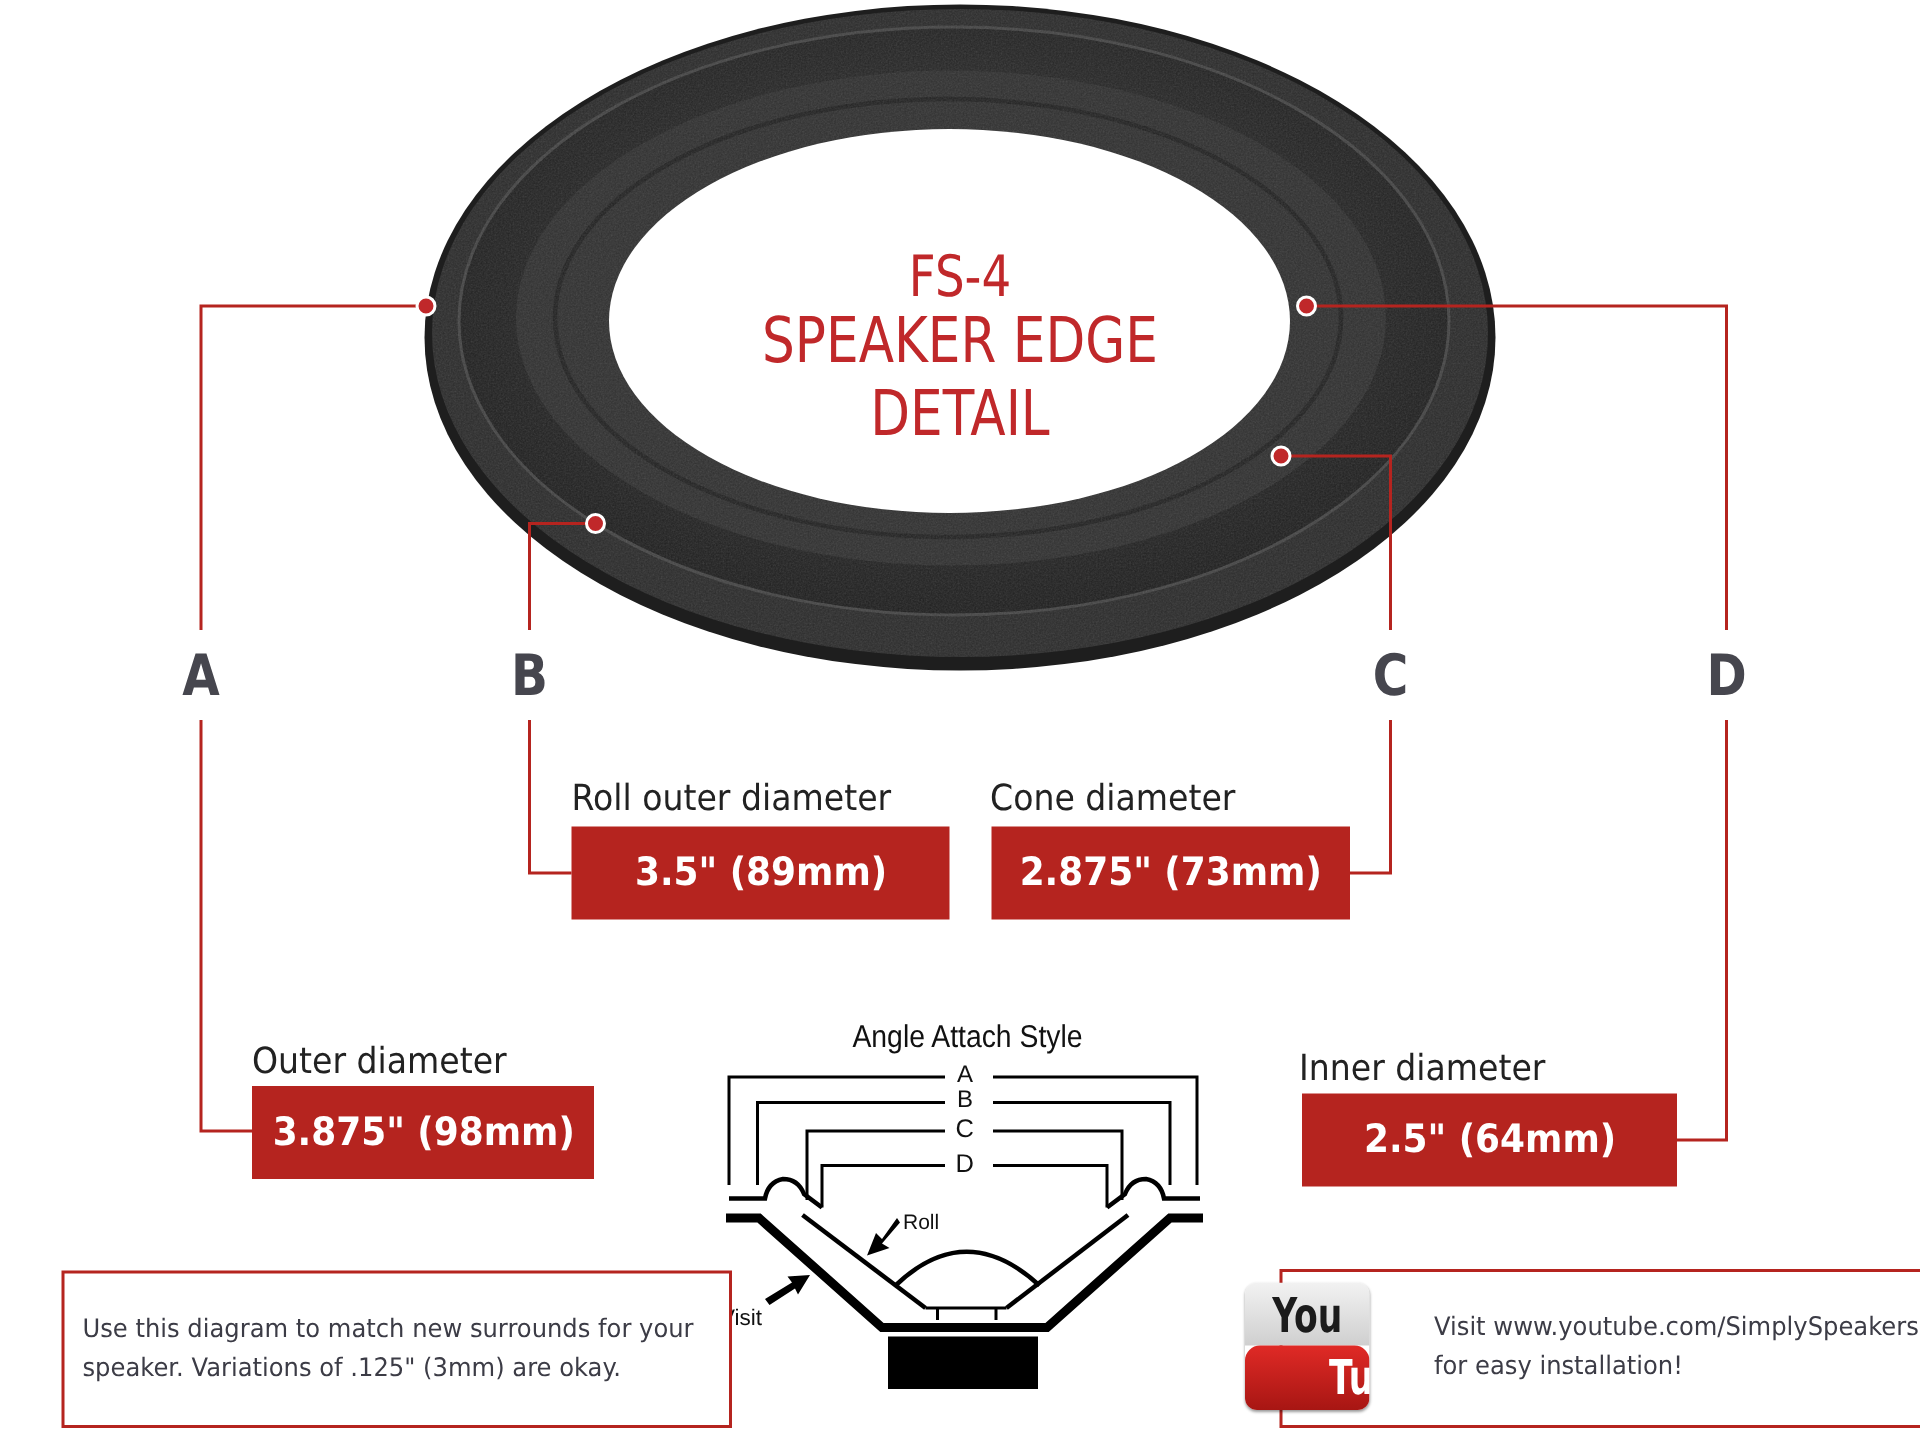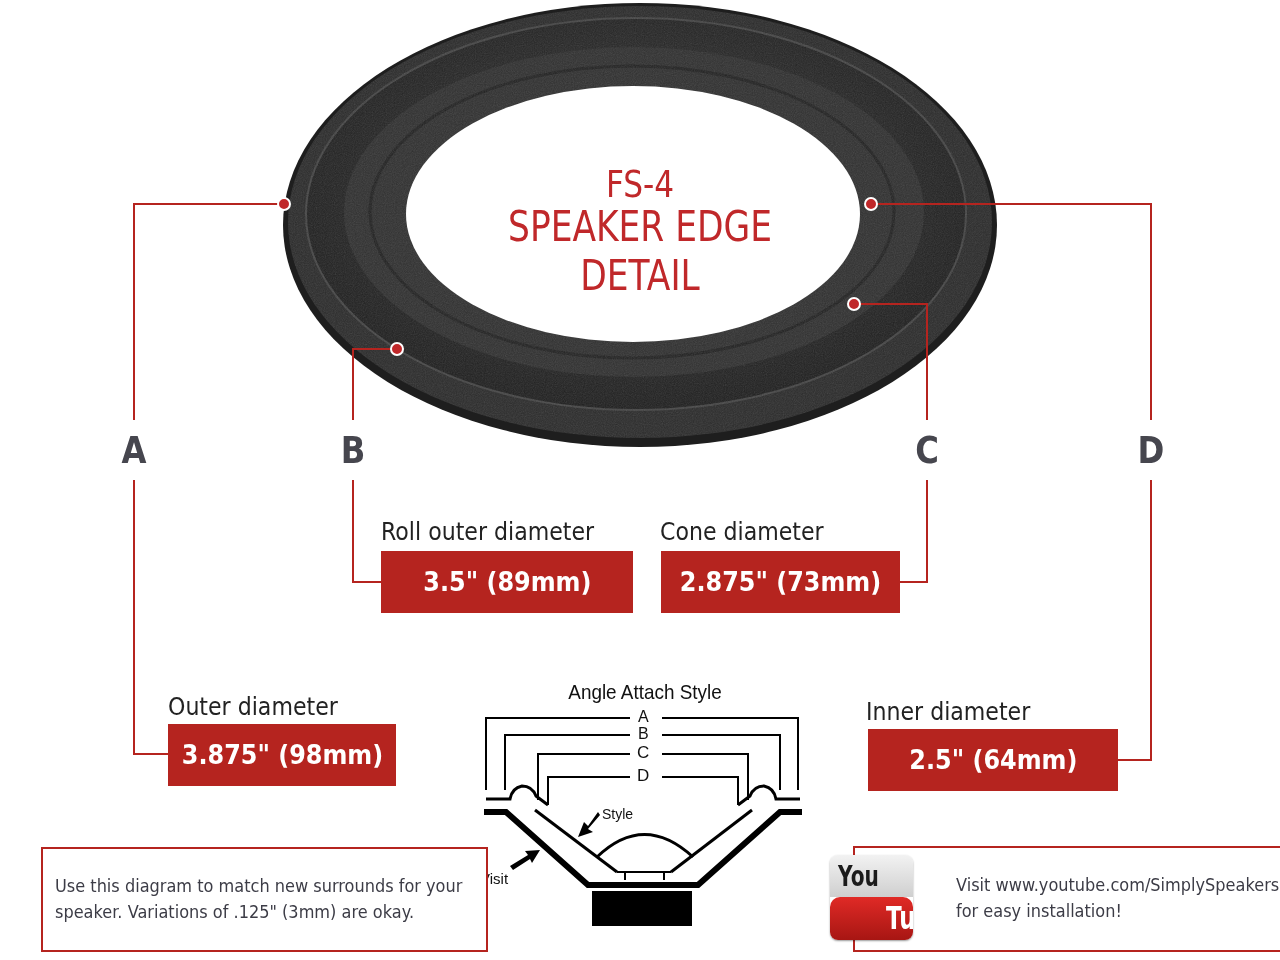--- a/index.html
+++ b/index.html
@@ -25,21 +25,21 @@
             justify-content: center; white-space: nowrap; }
   .valbox span { transform: scaleX(0.92); display: inline-block; }
 
   .note { position: absolute; border: 2px solid #b5241f; background: #fff;
           box-sizing: border-box; color: #3c3c46; font-size: 17px; line-height: 26px; margin-left: 33px; }
   .note .txt { position: absolute; transform: scaleX(0.95); transform-origin: left top; }
 
   .yt { position: absolute; left: 830px; top: 855px; width: 83px; height: 85px;
         border-radius: 8px; overflow: hidden; box-shadow: 0 1px 2px rgba(0,0,0,.4); }
   .yt .you { height: 42px; background: linear-gradient(#f2f2f2,#cfcfcf);
-             color: #1b1b1b; font-weight: bold; font-size: 28px; text-align: left;
+             color: #1b1b1b; font-weight: bold; font-size: 32px; text-align: center;
              line-height: 44px; }
   .yt .tube { height: 43px; background: linear-gradient(#e02a26,#a71613);
               border-radius: 10px 10px 0 0; color: #fff; font-weight: bold; font-size: 32px;
               text-align: center; line-height: 42px; padding-left: 44px; }
   .yt .you span, .yt .tube span { display: inline-block; transform: scaleX(0.72); }
 
   .diag-title { position: absolute; left: 540px; top: 680px; width: 210px; text-align: center;
                 font-family: "Liberation Sans", sans-serif; font-size: 21px; color: #111;
                 transform: scaleX(0.9); }
   .dlabel { position: absolute; font-family: "Liberation Sans", sans-serif; color: #111; }
@@ -148,21 +148,21 @@
 <div class="cap" style="left:866px; top:698px;">Inner diameter</div>
 <div class="valbox" style="left:868px; top:729px; width:250px; height:62px;">
     <span>2.5" (64mm)</span>
   </div>
 
 <div class="diag-title">Angle Attach Style</div>
 <div class="dlabel" style="left:638px; top:708px; font-size:16px;">A</div>
 <div class="dlabel" style="left:638px; top:725px; font-size:16px;">B</div>
 <div class="dlabel" style="left:637px; top:743px; font-size:17px;">C</div>
 <div class="dlabel" style="left:637px; top:766px; font-size:17px;">D</div>
-<div class="dlabel" style="left:602px; top:806px; font-size:14px;">Style</div>
+<div class="dlabel" style="left:602px; top:806px; font-size:14px;">Roll</div>
 <div class="dlabel" style="left:480px; top:870px; font-size:15px;">Visit</div>
 
 <div class="note" style="left:8px; top:847px; width:447px; height:105px;">
   <div class="txt" style="left:12px; top:24px;">
     <div>Use this diagram to match new surrounds for your</div>
     <div>speaker. Variations of .125" (3mm) are okay.</div>
   </div>
 </div>
 
 <div class="note" style="left:820px; top:846px; width:504px; height:106px;">

